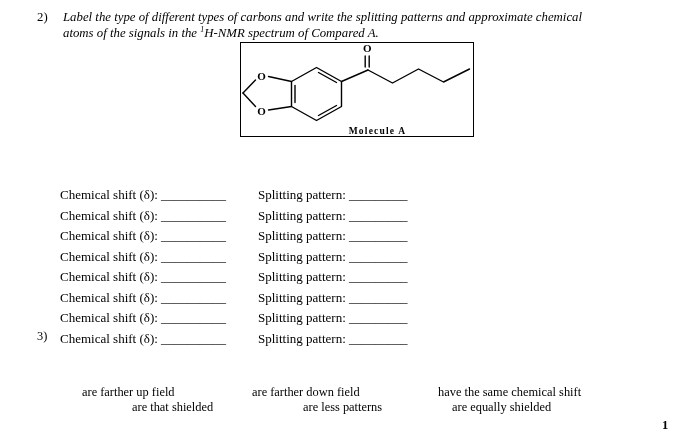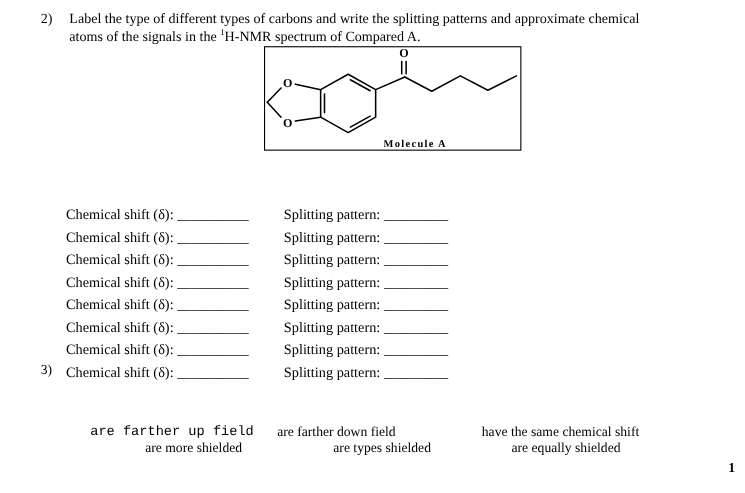--- a/index.html
+++ b/index.html
@@ -4,43 +4,43 @@
 <style>
   html,body { margin:0; padding:0; }
   body {
     width:677px; height:448px;
     background:#ffffff; color:#000;
     font-family:"Liberation Serif", serif;
     position:relative; overflow:hidden;
   }
   .question { position:absolute; }
   .qnum { position:absolute; left:0; top:0; }
-  .qtext { margin-left:26px; }
+  .qtext { margin-left:26px;font-style:italic; }
   #q2 { left:37px; top:10px; width:615px; font-size:12.8px; line-height:15.5px; }
   #q3 { left:37px; top:329px; width:632px; font-size:12.4px; line-height:15.5px; }
   #q3 .line2 { margin-top:9.5px; white-space:nowrap; }
   sup.small { font-size:0.62em; vertical-align:super; line-height:0; }
 
   #mol-box {
     position:absolute; left:240px; top:42px; width:234px; height:95px;
     border:1.5px solid #000; box-sizing:border-box;
   }
   #mol-box svg { position:absolute; left:0; top:0; }
 
   #shift-rows { position:absolute; left:60px; top:149px; font-size:13px; }
   .shift-row { height:20.5px; line-height:20.5px; white-space:nowrap; }
   .cell.chem { display:inline-block; width:198px;margin-top:36px; }
 
   .option { position:absolute; font-size:12.4px; white-space:nowrap; }
-  #opt-r1c1 { left:82px;  top:385px;font-family:Liberation Mono, monospace; }
+  #opt-r1c1 { left:82px;  top:385px; }
   #opt-r1c2 { left:252px; top:385px; }
   #opt-r1c3 { left:438px; top:385px; }
   #opt-r2c1 { left:132px; top:400px; }
   #opt-r2c2 { left:303px; top:400px; }
-  #opt-r2c3 { left:465px; top:400px;text-align:right; }
+  #opt-r2c3 { left:452px; top:400px;text-align:right; }
 
   #page-num { position:absolute; left:662px; top:418px; font-size:12.5px; font-weight:bold; }
 </style>
 </head>
 <body>
 
 <div class="page">
 
   <div id="q2" class="question">
     <span class="qnum">2)</span>
@@ -94,19 +94,19 @@
 
   <div id="q3" class="question">
     <span class="qnum">3)</span>
     <div class="qtext">
     </div>
   </div>
 
   <span id="opt-r1c1" class="option">are farther up field</span>
   <span id="opt-r1c2" class="option">are farther down field</span>
   <span id="opt-r1c3" class="option">have the same chemical shift</span>
-  <span id="opt-r2c1" class="option">are more shielded</span>
-  <span id="opt-r2c2" class="option">are types shielded</span>
+  <span id="opt-r2c1" class="option">are that shielded</span>
+  <span id="opt-r2c2" class="option">are less patterns</span>
   <span id="opt-r2c3" class="option">are equally shielded</span>
 
   <span id="page-num">1</span>
 
 </div>
 
 </body></html>

